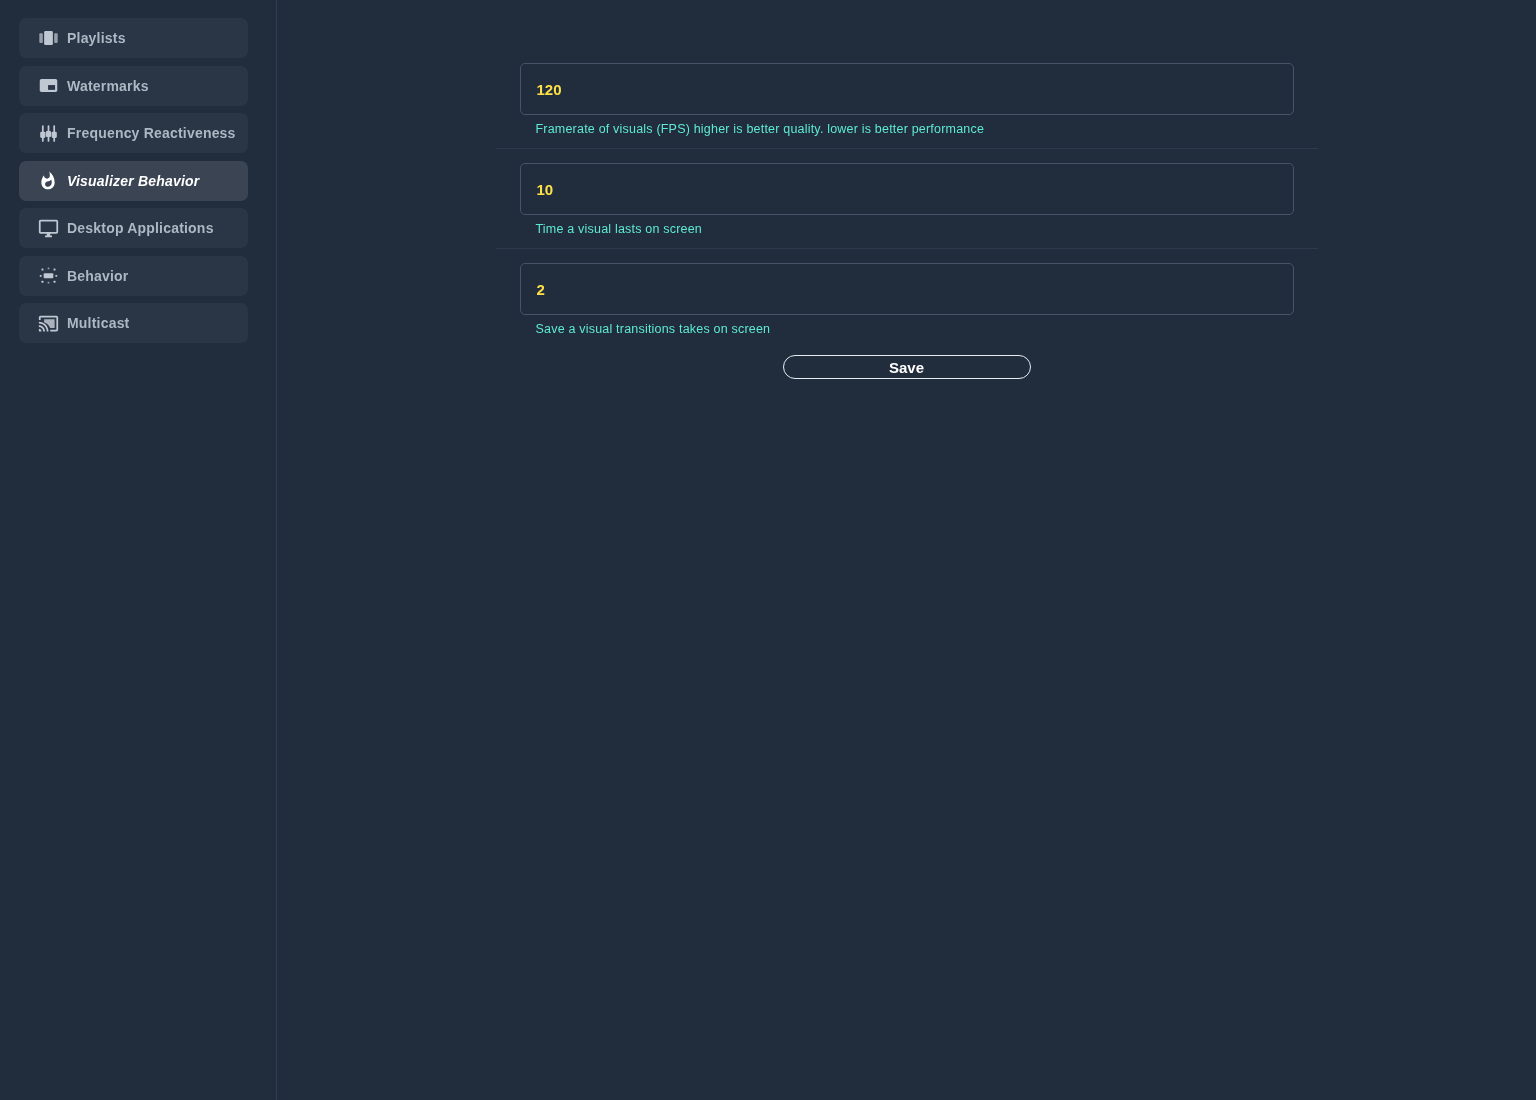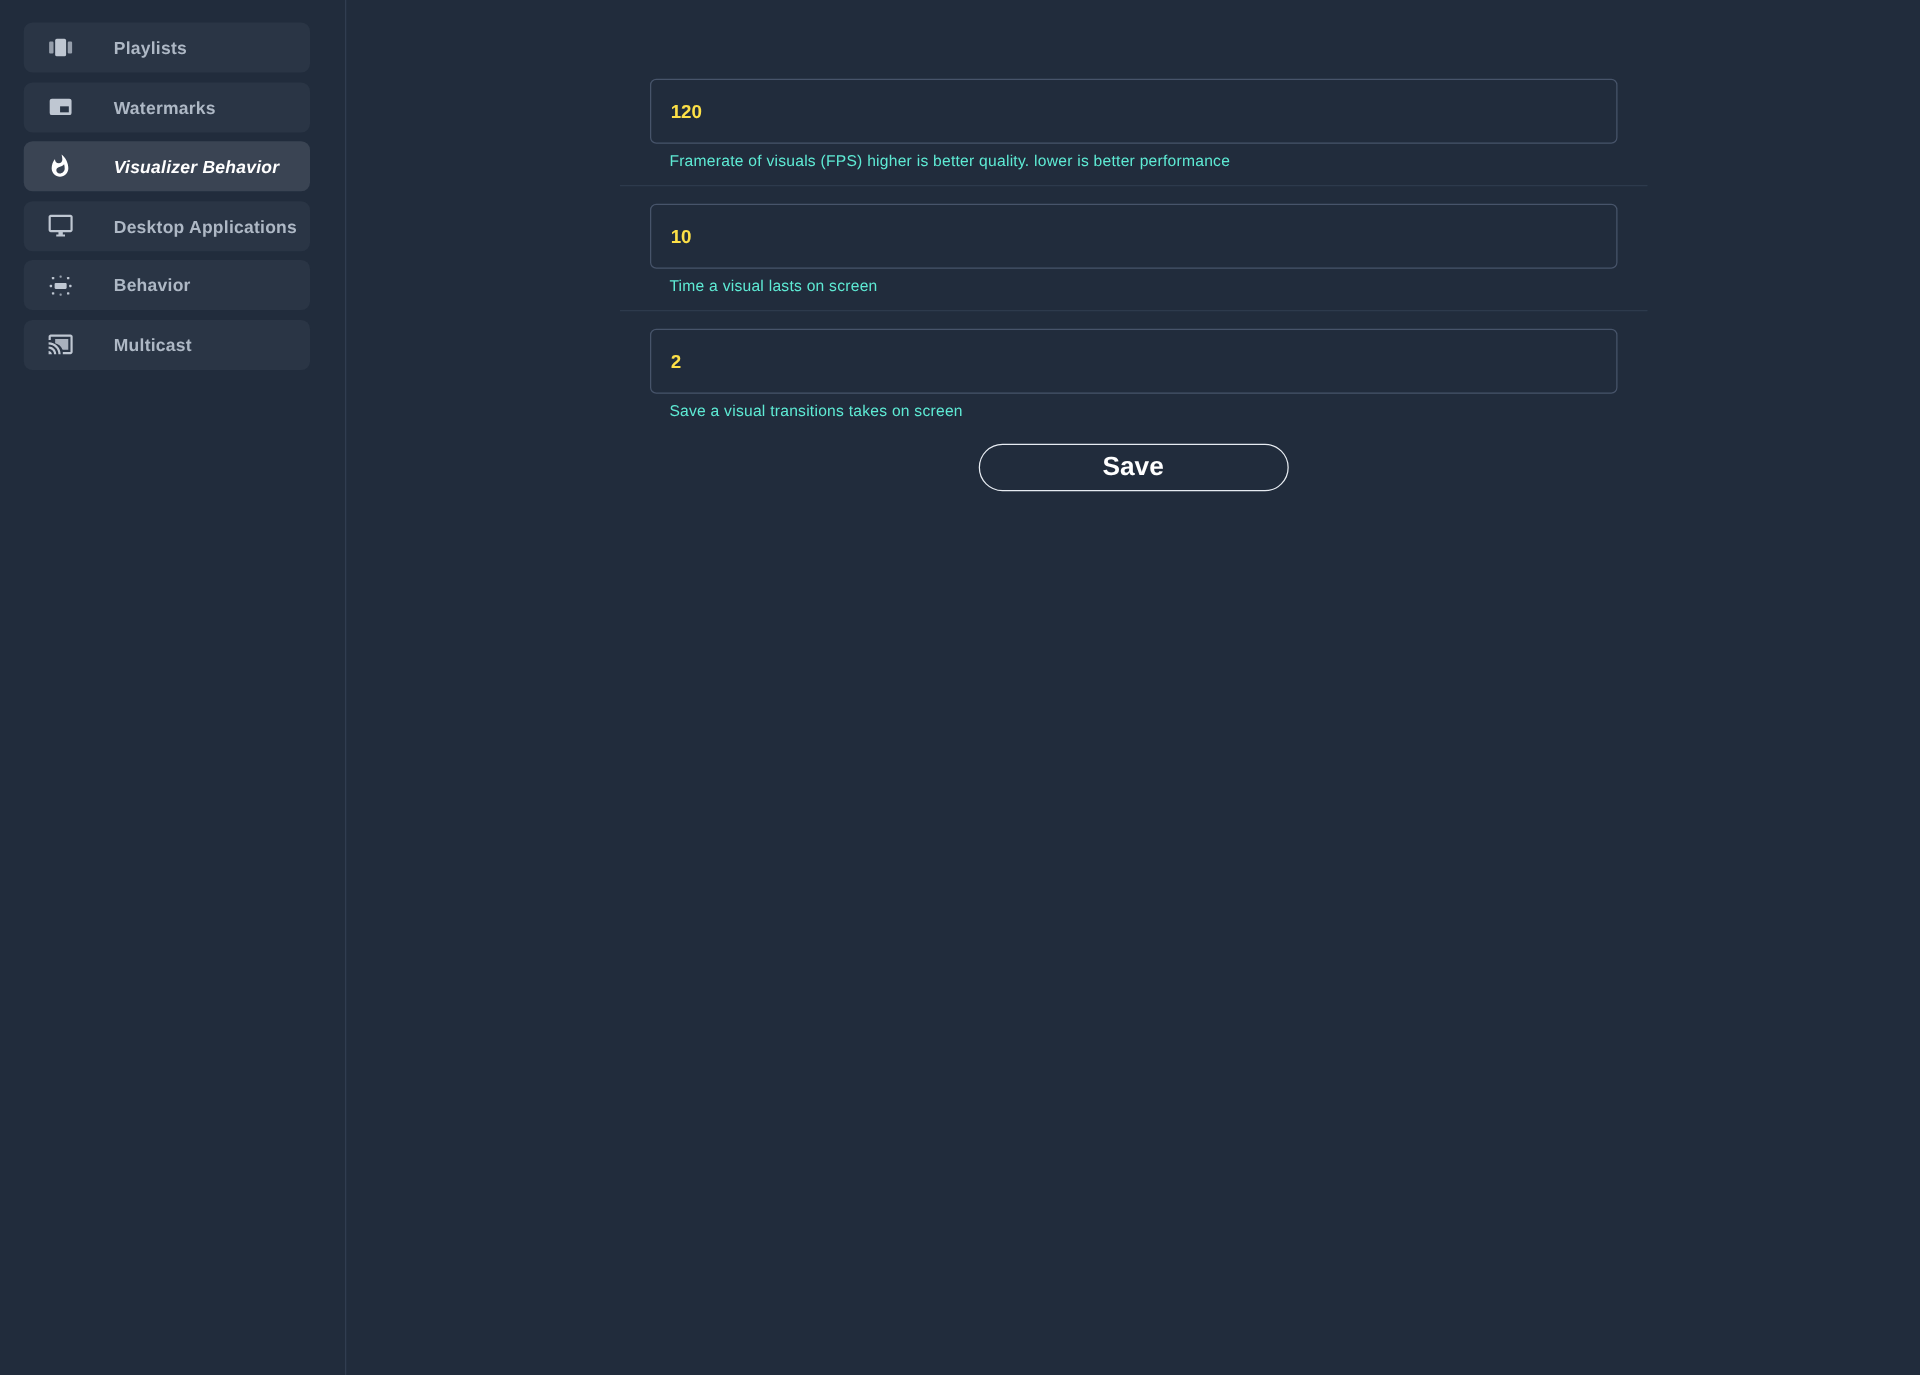--- a/index.html
+++ b/index.html
@@ -27,21 +27,21 @@
     display:flex; align-items:center;
     padding-left:18px;
     cursor:pointer;
   }
   .side-item .icon-box {
     width:22px; height:22px;
     display:flex; align-items:center; justify-content:center;
     flex:0 0 22px;
   }
   .side-item .label {
-    margin-left:32px;
+    margin-left:8px;
     font-size:14px; font-weight:bold;
     color:#aeb8c5;
     letter-spacing:.2px;
     white-space:nowrap;
   }
   .side-item.active { background:#3a4453; }
   .side-item.active .label { color:#ffffff;font-style:italic; }
   .icon-fill { fill:#bfc7d2; }
   .icon-fill-dim { fill:#bfc7d2; opacity:.72; }
   .icon-cut { fill:#2a3545; }
@@ -77,27 +77,27 @@
     line-height:15px;
   }
   .divider {
     height:1px; width:100%;
     background:#2d3a4c;
     margin-top:11px;
     border:none;
   }
   .save-row { text-align:center; margin-top:18px; }
   .save-btn {
-    width:248px; height:38px;
+    width:248px; height:24px;
     border-radius:19px;
     border:1px solid #e7ecf2;
     background:transparent;
     color:#ffffff;
     font-family:"Liberation Sans","DejaVu Sans",sans-serif;
-    font-size:21px; font-weight:bold;
+    font-size:15px; font-weight:bold;
     cursor:pointer;
   }
 </style>
 </head>
 <body>
 
 <div class="sidebar">
 
   <div class="side-item">
     <span class="icon-box">
@@ -113,20 +113,33 @@
   <div class="side-item">
     <span class="icon-box">
       <svg width="21" height="21" viewBox="0 0 24 24">
         <rect x="2" y="4.5" width="20" height="15" rx="2" class="icon-fill"></rect>
         <rect x="11.5" y="11.5" width="8" height="5.5" class="icon-cut"></rect>
       </svg>
     </span>
     <span class="label">Watermarks</span>
   </div>
 
+  <div class="side-item">
+    <span class="icon-box">
+      <svg width="21" height="21" viewBox="0 0 24 24">
+        <rect x="4.5" y="2.5" width="2" height="19" rx="1" class="icon-fill"></rect>
+        <rect x="11" y="2.5" width="2" height="19" rx="1" class="icon-fill"></rect>
+        <rect x="17.5" y="2.5" width="2" height="19" rx="1" class="icon-fill"></rect>
+        <rect x="2.5" y="10" width="6" height="7" rx="1.5" class="icon-fill"></rect>
+        <rect x="9" y="9" width="6" height="7" rx="1.5" class="icon-fill"></rect>
+        <rect x="15.5" y="10" width="6" height="7" rx="1.5" class="icon-fill"></rect>
+      </svg>
+    </span>
+    <span class="label">Frequency Reactiveness</span>
+  </div>
 
   <div class="side-item active">
     <span class="icon-box">
       <svg width="20" height="20" viewBox="0 0 24 24">
         <path class="active-icon-fill" d="M13.5.67s.74 2.65.74 4.8c0 2.06-1.35 3.73-3.41 3.73-2.07 0-3.63-1.67-3.63-3.73l.03-.36C5.21 7.51 4 10.62 4 14c0 4.42 3.58 8 8 8s8-3.58 8-8C20 8.61 17.41 3.8 13.5.67zM11.71 19c-1.78 0-3.22-1.4-3.22-3.14 0-1.62 1.05-2.76 2.81-3.12 1.77-.36 3.6-1.21 4.62-2.58.39 1.29.59 2.65.59 4.04 0 2.65-2.15 4.8-4.8 4.8z"></path>
       </svg>
     </span>
     <span class="label">Visualizer Behavior</span>
   </div>
 

